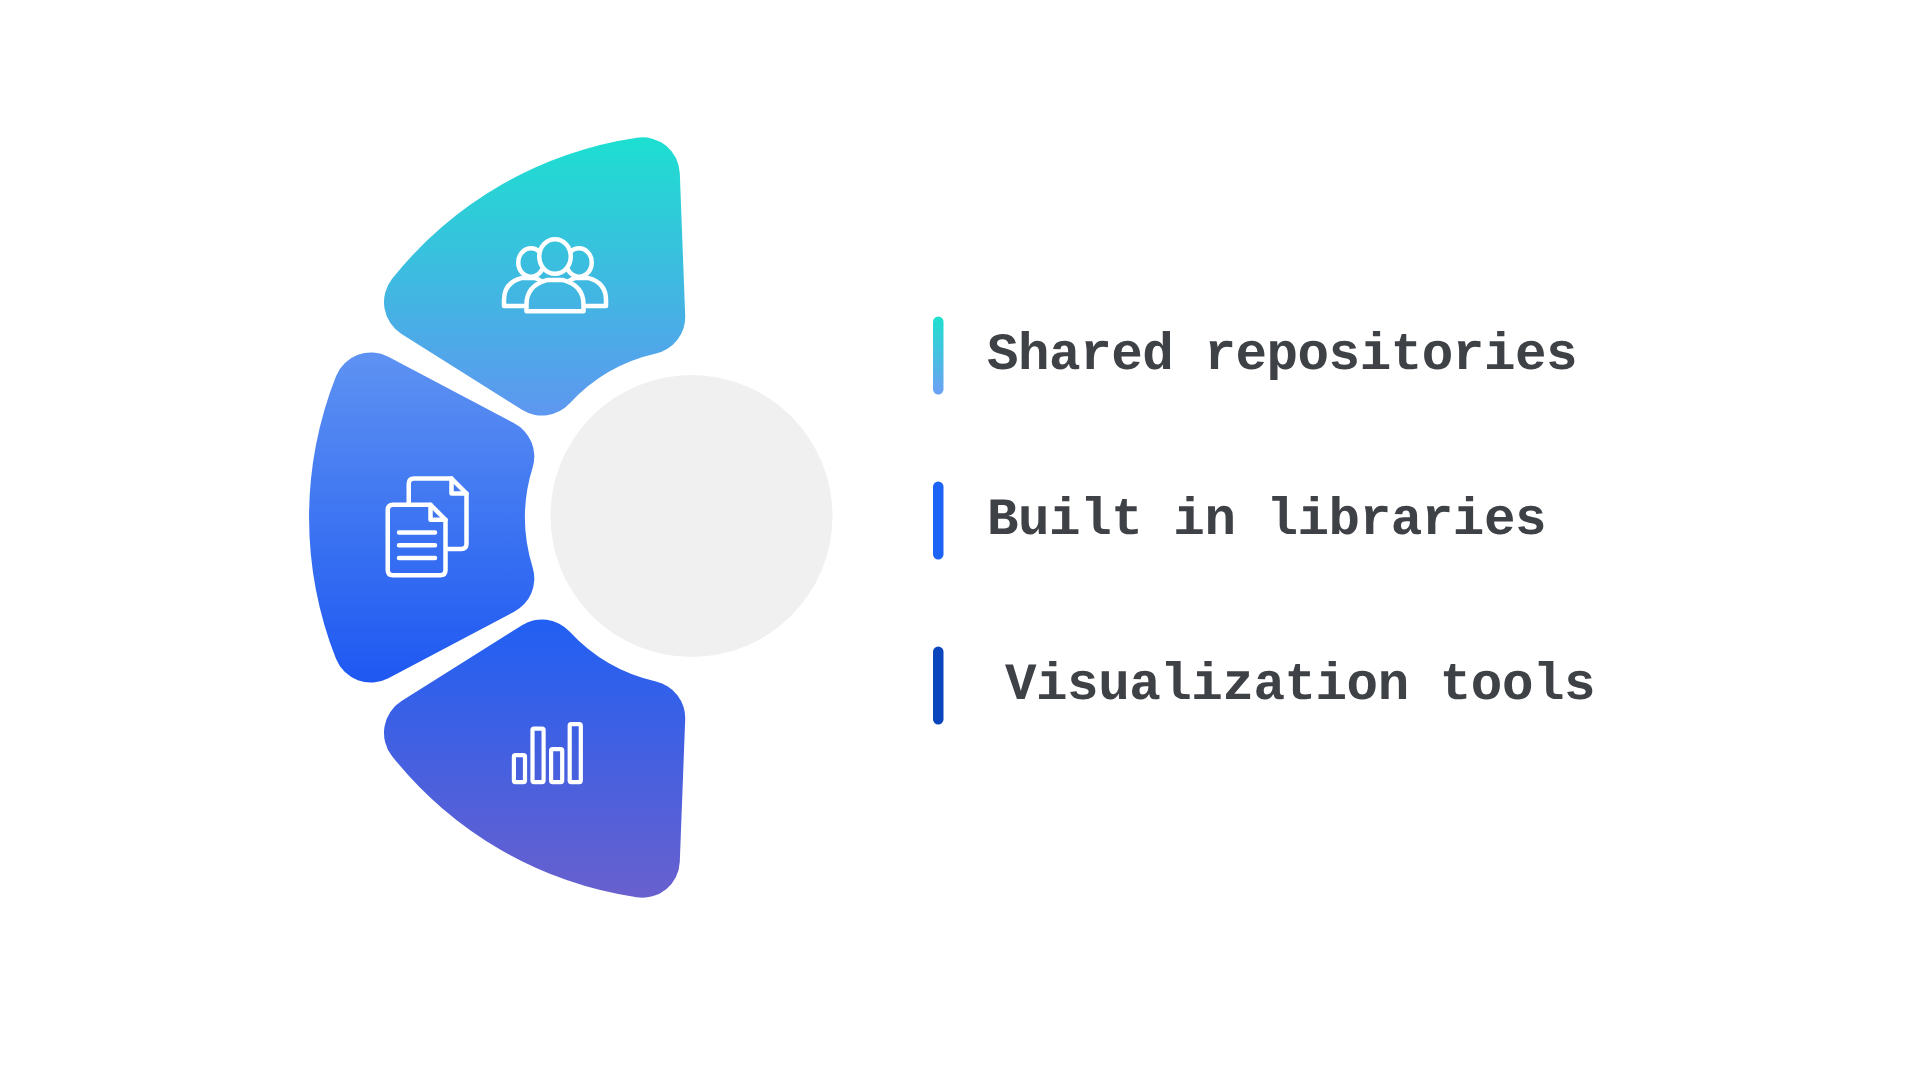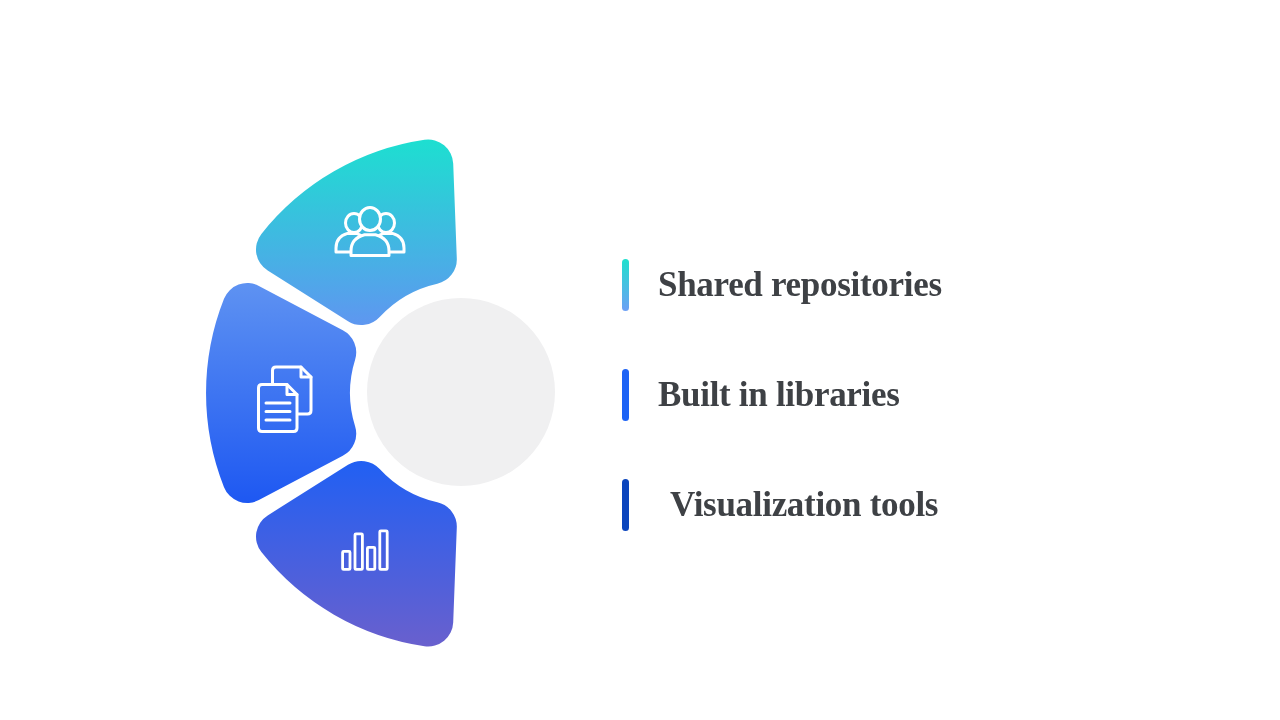--- a/index.html
+++ b/index.html
@@ -2,22 +2,21 @@
 <html><head>
 <meta charset="utf-8">
 <style>
   html, body { margin: 0; padding: 0; }
   .stage {
     position: relative;
     width: 1280px;
     height: 648px;
     background: #ffffff;
     overflow: hidden;
-    font-family: Liberation Serif, serif;
-    margin-top: 48px;
+    font-family: Liberation Mono, monospace;
   }
   .diagram-svg { position: absolute; left: 0; top: 0; }
   .legend-item {
     position: absolute;
     left: 622px;
     display: flex;
     align-items: center;
     height: 52px;
   }
   .legend-bar {

